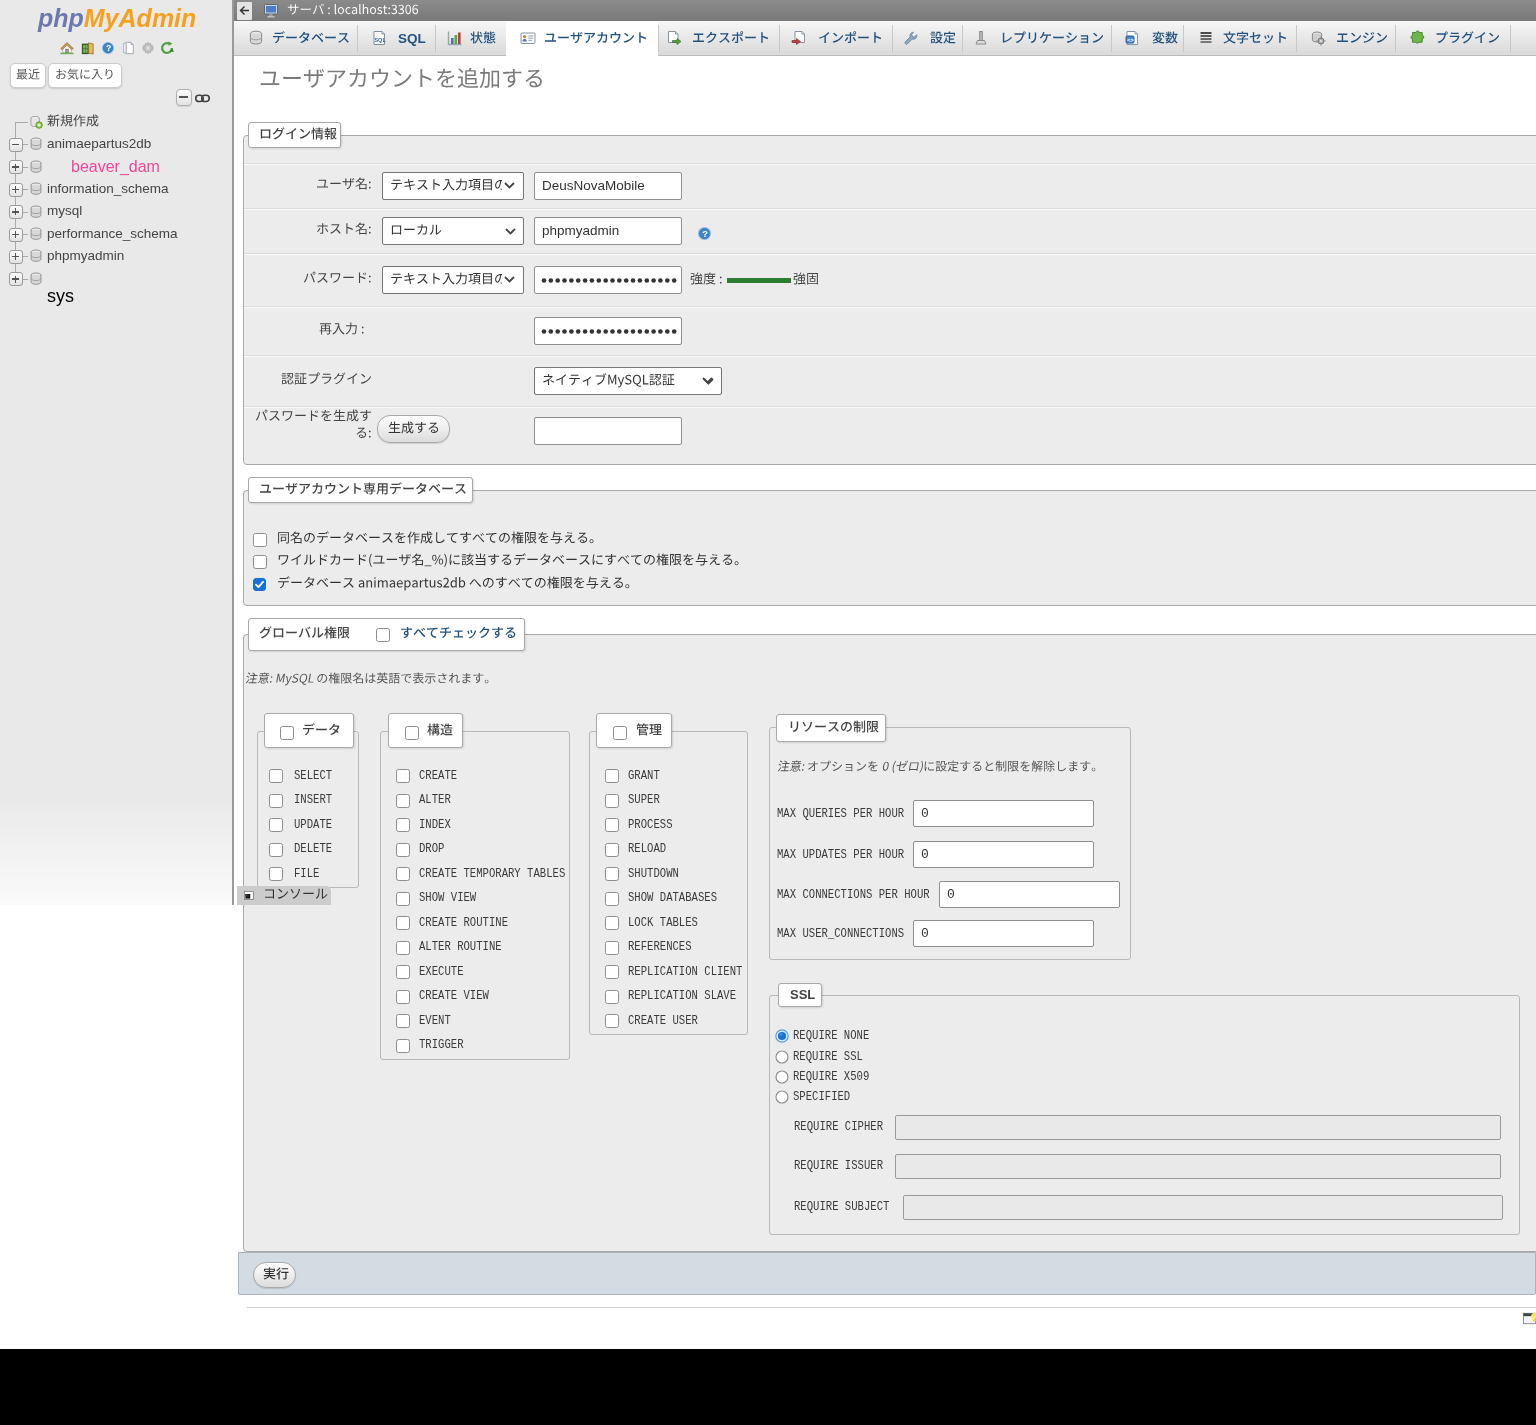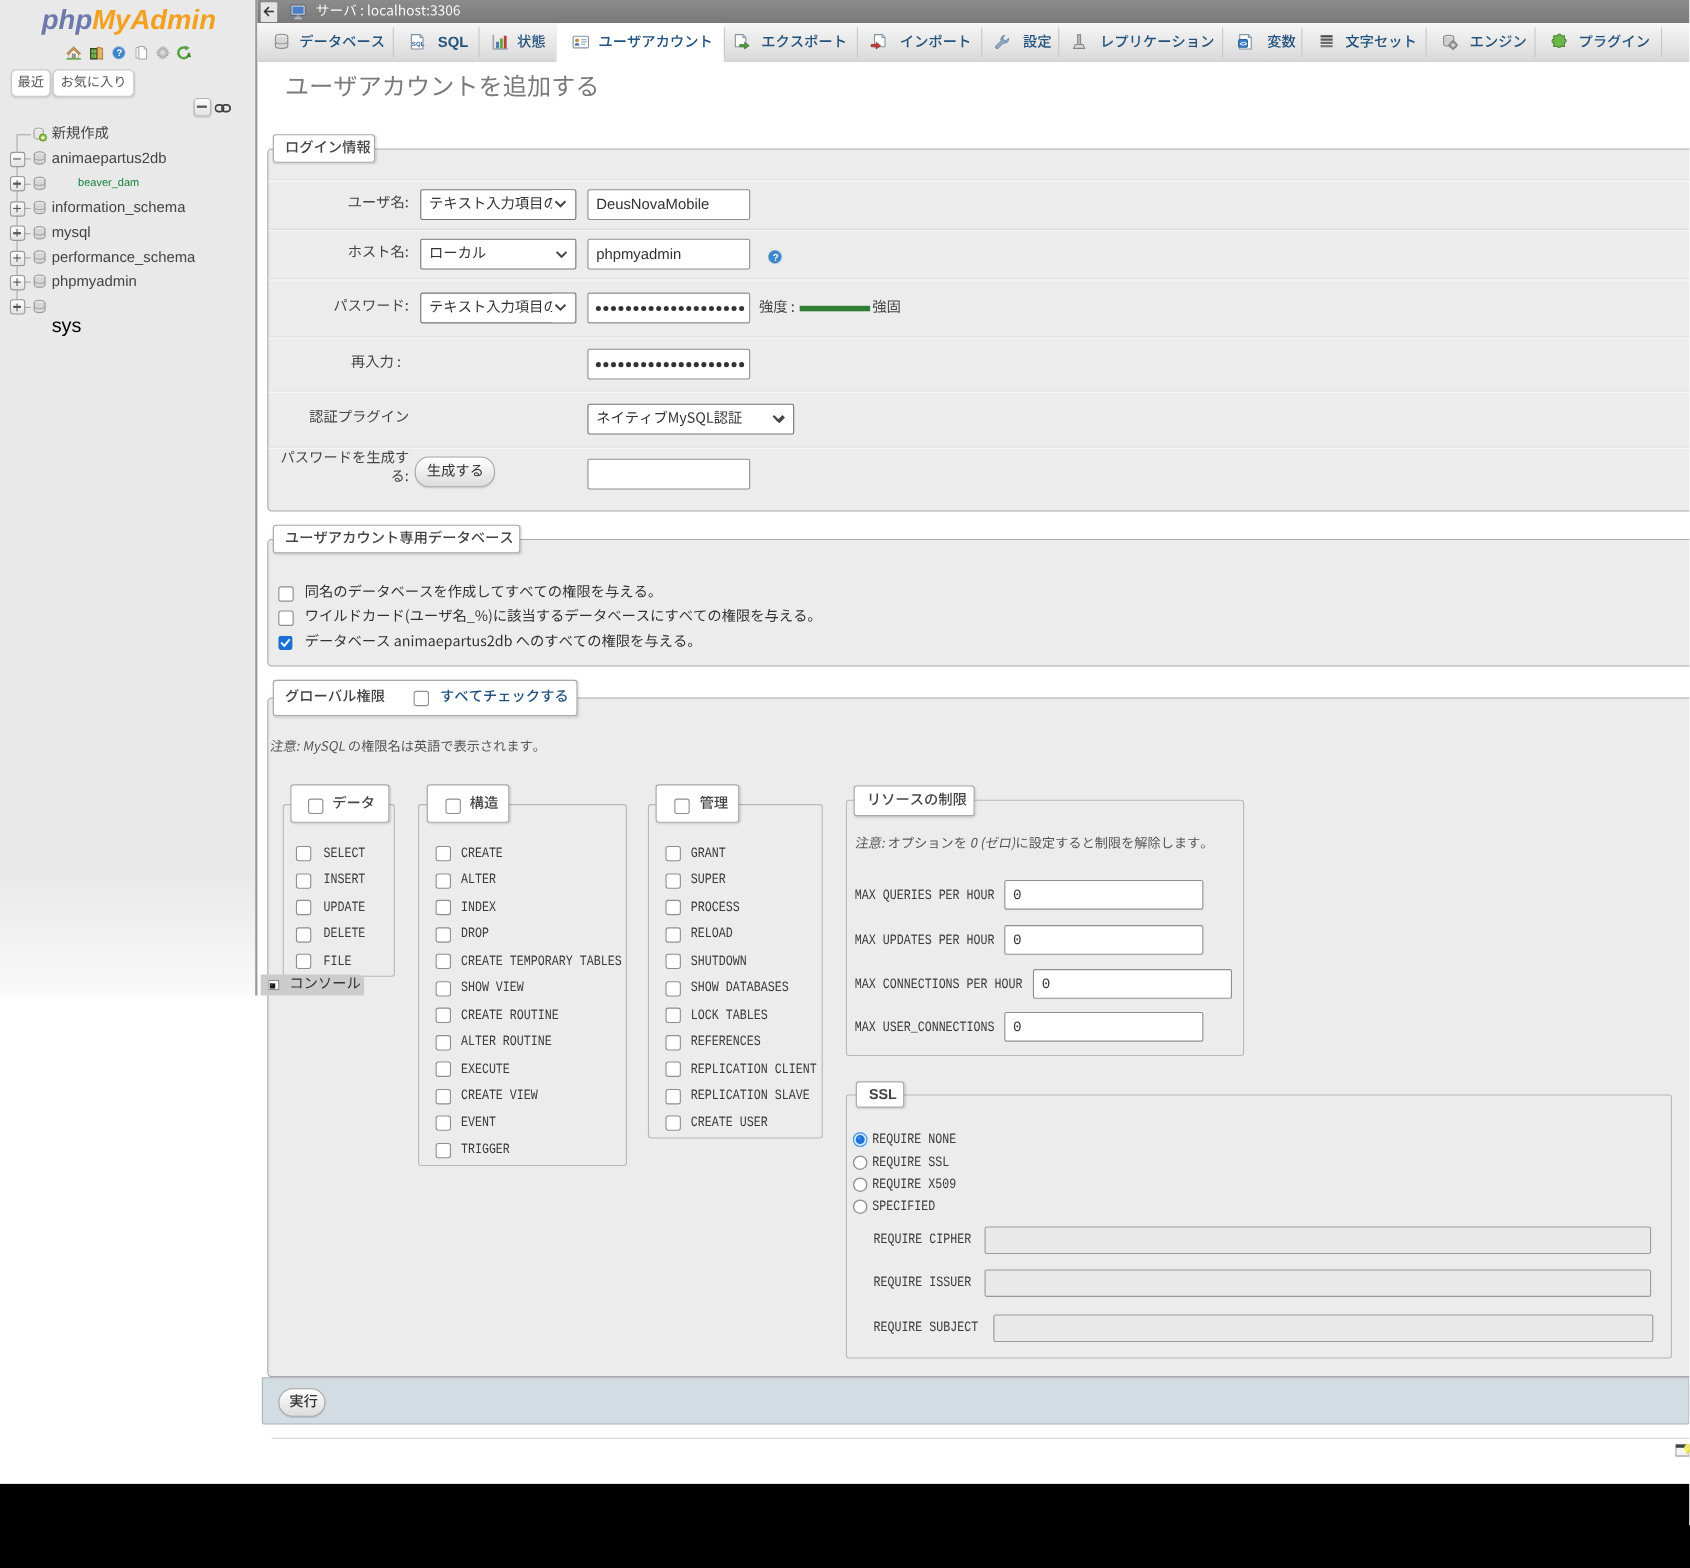--- a/index.html
+++ b/index.html
@@ -316,21 +316,21 @@
 <div style="position:absolute;left:9.0px;top:160.3px;width:12.0px;height:12.0px;background:linear-gradient(#fdfdfd,#e2e2e2);border:1px solid #9a9a9a;border-radius:3px"></div>
 <div style="position:absolute;left:12.0px;top:166.3px;width:7.0px;height:1.5px;background:#555"></div>
 <div style="position:absolute;left:14.8px;top:163.5px;width:1.5px;height:7.0px;background:#555"></div>
 <div style="position:absolute;left:29.0px;top:159.8px">
       <svg width="14" height="14" viewBox="0 0 16 16">
         <ellipse cx="8" cy="3.6" rx="5.6" ry="2.4" fill="#e8e8e8" stroke="#8a8a8a"></ellipse>
         <path d="M2.4 3.6 v8 c0 1.4 2.5 2.4 5.6 2.4 s5.6-1 5.6-2.4 v-8" fill="#d7d7d7" stroke="#8a8a8a"></path>
         <path d="M2.4 7.4 c0 1.4 2.5 2.4 5.6 2.4 s5.6-1 5.6-2.4" fill="none" stroke="#9a9a9a"></path>
       </svg>
     </div>
-<div style="position:absolute;font-family:'Liberation Sans',sans-serif;font-size:10px;color:#15803d;white-space:pre;line-height:16px;left:47.0px;top:158.6px;padding-left:24px;">beaver_dam</div>
+<div style="position:absolute;font-family:'Liberation Sans',sans-serif;font-size:16px;color:#ec4899;white-space:pre;line-height:16px;left:47.0px;top:158.6px;padding-left:24px;">beaver_dam</div>
 <div style="position:absolute;left:16.0px;top:189.2px;width:12.0px;height:1.0px;background:#aaa"></div>
 <div style="position:absolute;left:9.0px;top:182.7px;width:12.0px;height:12.0px;background:linear-gradient(#fdfdfd,#e2e2e2);border:1px solid #9a9a9a;border-radius:3px"></div>
 <div style="position:absolute;left:12.0px;top:188.7px;width:7.0px;height:1.5px;background:#555"></div>
 <div style="position:absolute;left:14.8px;top:185.9px;width:1.5px;height:7.0px;background:#555"></div>
 <div style="position:absolute;left:29.0px;top:182.2px">
       <svg width="14" height="14" viewBox="0 0 16 16">
         <ellipse cx="8" cy="3.6" rx="5.6" ry="2.4" fill="#e8e8e8" stroke="#8a8a8a"></ellipse>
         <path d="M2.4 3.6 v8 c0 1.4 2.5 2.4 5.6 2.4 s5.6-1 5.6-2.4 v-8" fill="#d7d7d7" stroke="#8a8a8a"></path>
         <path d="M2.4 7.4 c0 1.4 2.5 2.4 5.6 2.4 s5.6-1 5.6-2.4" fill="none" stroke="#9a9a9a"></path>
       </svg>

